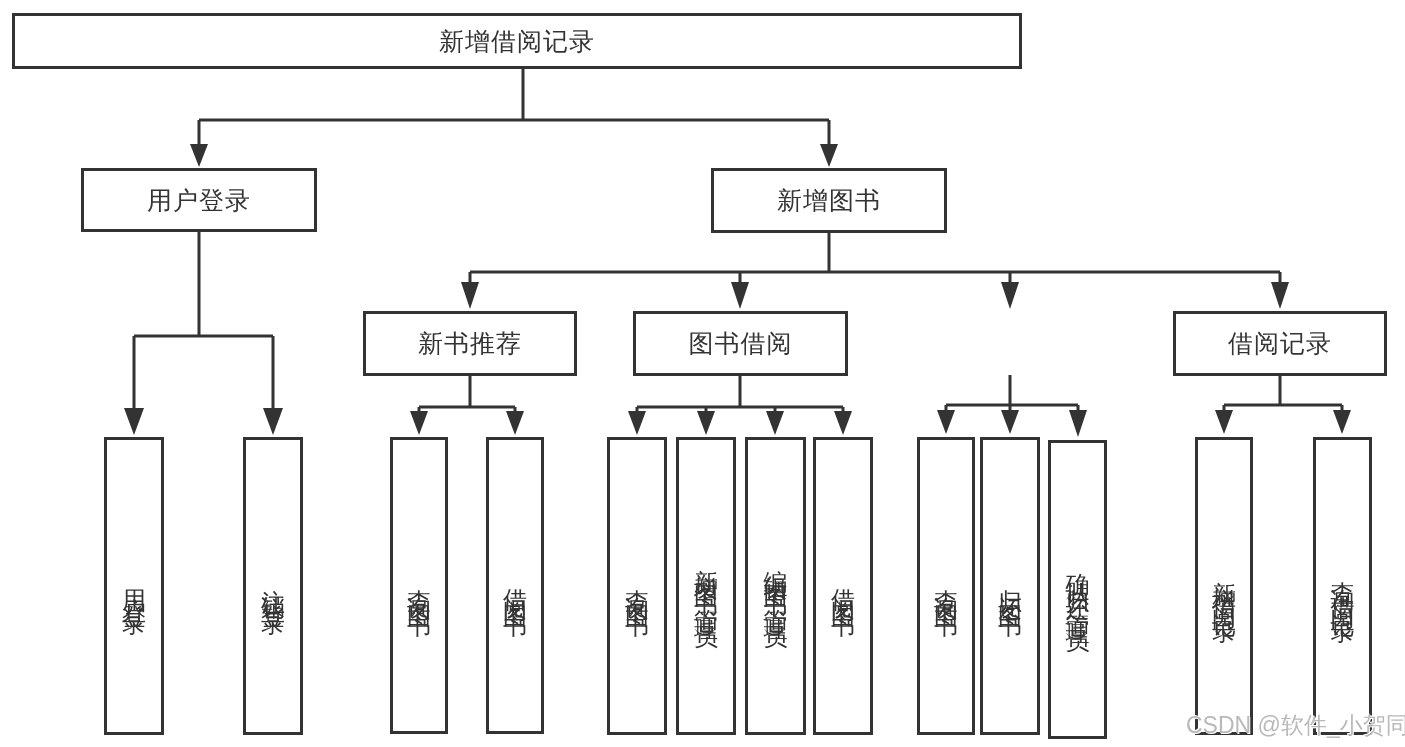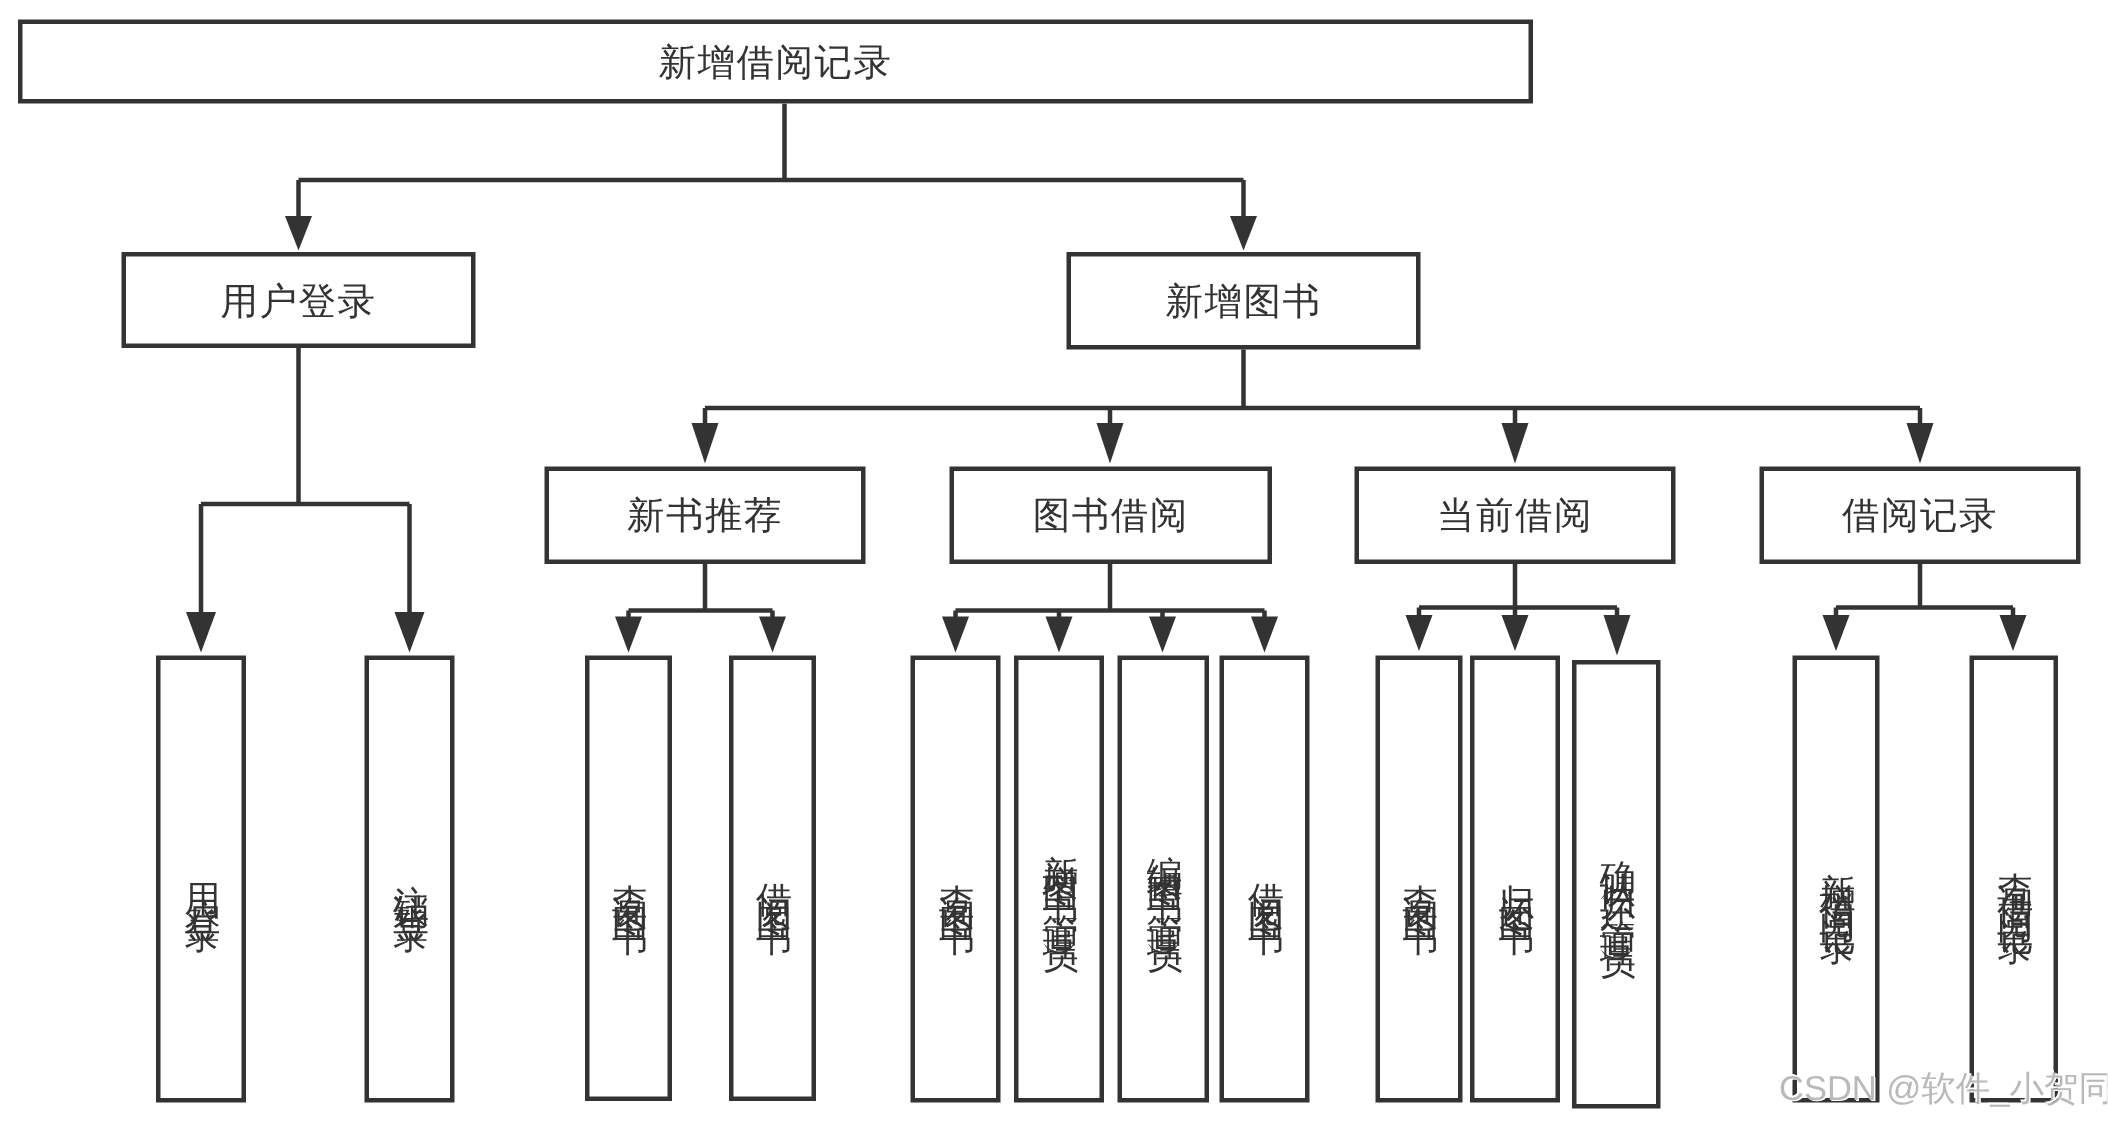--- a/index.html
+++ b/index.html
@@ -106,21 +106,20 @@
     </g>
   </svg>
 
   <div class="node hbox" style="left:12px; top:13px; width:1010px; height:56px;">新增借阅记录</div>
 
   <div class="node hbox" style="left:81px; top:168px; width:236px; height:64px;">用户登录</div>
   <div class="node hbox" style="left:711px; top:168px; width:236px; height:65px;">新增图书</div>
 
   <div class="node hbox" style="left:633px; top:311px; width:215px; height:65px;">图书借阅</div>
   <div class="node hbox" style="left:363px; top:311px; width:214px; height:65px;">新书推荐</div>
-  <div class="node hbox" style="left:903px; top:311px; width:214px; height:65px;">当前借阅</div>
   <div class="node hbox" style="left:1173px; top:311px; width:214px; height:65px;">借阅记录</div>
 
   <div class="node vbox" style="left:104px; top:437px; width:60px; height:298px;">
     <span>用户登录</span>
   </div>
   <div class="node vbox" style="left:243px; top:437px; width:60px; height:298px;">
     <span>注销登录</span>
   </div>
 
   <div class="node vbox" style="left:390px; top:437px; width:58px; height:297px;">

